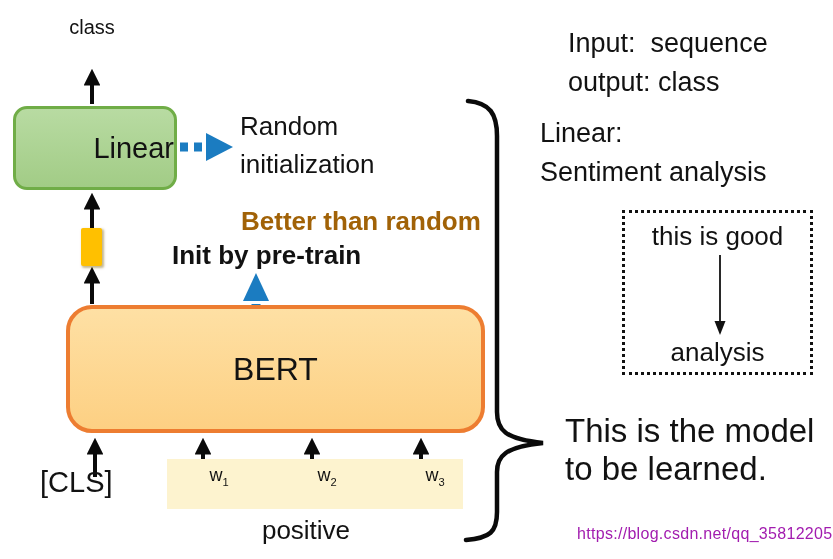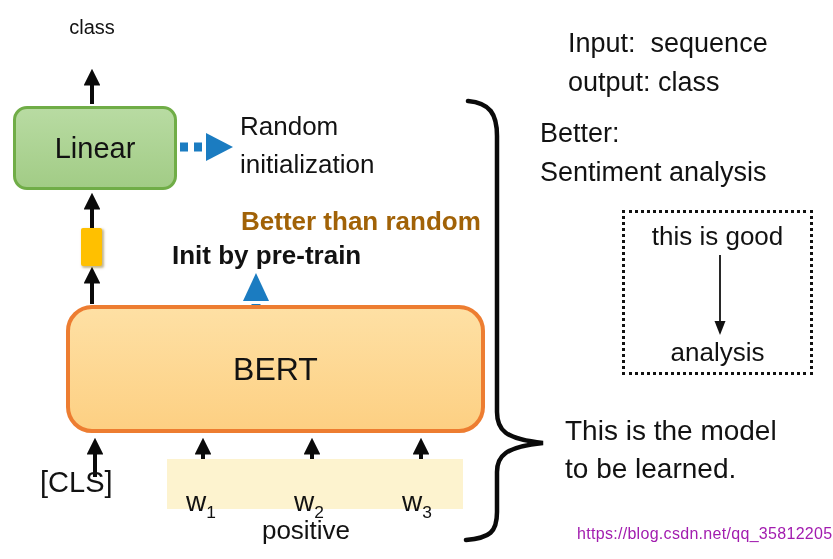--- a/index.html
+++ b/index.html
@@ -9,55 +9,55 @@
   }
   .abs { position:absolute; }
   .ctr { transform:translateX(-50%); }
   .overlay { position:absolute; left:0; top:0; width:833px; height:559px; pointer-events:none; }
 
   .class-label { left:92px; top:16px; font-size:20px; }
   .linear-box {
     left:13px; top:106px; width:164px; height:84px; box-sizing:border-box;
     border:3px solid #70ad47; border-radius:14px;
     background:linear-gradient(180deg,#b8dba2 0%,#a2cc86 100%);
-    display:flex; align-items:center; justify-content:center; font-size:29px;
+    display:flex; align-items:center; justify-content:flex-end; font-size:29px;
   }
   .gold-connector {
     left:81px; top:228px; width:21px; height:38px; background:#ffc000;
     border-radius:2px; box-shadow:1.5px 1.5px 2.5px rgba(120,90,0,.45);
   }
   .bert-box {
     left:66px; top:305px; width:419px; height:128px; box-sizing:border-box;
     border:4px solid #ed7d31; border-radius:26px;
     background:linear-gradient(180deg,#fee0a4 0%,#fdd083 100%);
     display:flex; align-items:center; justify-content:center; font-size:32px;
   }
   .random-init { left:240px; top:107px; width:186px; font-size:26px; line-height:38px; }
   .better-note { left:208px; top:206px; font-size:26px; font-weight:bold; color:#a16207; white-space:nowrap;margin-left:33px; }
   .init-note { left:172px; top:240px; font-size:26px; font-weight:bold; white-space:nowrap; }
 
   .cls-label { left:40px; top:466px; font-size:29px; }
   .sentence-strip { left:167px; top:459px; width:296px; height:50px; background:#fdf3cf; }
-  .token { top:486px; font-size:28px; white-space:nowrap; }
+  .token { top:465px; font-size:18px; white-space:nowrap;margin-left:18px; }
   .token sub { font-size:0.62em; }
   .sentence-label { left:306px; top:515px; font-size:26px; }
 
   .prewrap { white-space:pre-wrap; }
   .io-note { left:568px; top:24px; font-size:27px; line-height:39px; }
   .example-note { left:540px; top:114px; font-size:27px; line-height:39px; }
 
   .dotted-box {
     left:622px; top:210px; width:191px; height:165px; box-sizing:border-box;
     border:3px dotted #111;
   }
   .box-input { left:50%; top:8px; font-size:26px; white-space:nowrap; }
   .box-output { left:50%; top:124px; font-size:26px; white-space:nowrap; }
   .box-arrow { position:absolute; left:0; top:0; }
 
-  .model-note { left:565px; top:412px; font-size:28px; line-height:38px; }
+  .model-note { left:565px; top:412px; font-size:33px; line-height:38px; }
   .watermark { left:577px; top:525px; font-size:16px; color:#a21caf; letter-spacing:.3px; white-space:nowrap; }
 </style>
 </head>
 <body>
 
 <div class="stage">
 
   <svg class="overlay" viewBox="0 0 833 559">
     <defs>
       <marker id="ah" viewBox="0 0 10 10" refX="7.5" refY="5" markerWidth="4.2" markerHeight="4.2" orient="auto-start-reverse">
@@ -103,21 +103,21 @@
   <div class="abs sentence-strip"></div>
 
   <div class="abs ctr token" style="left:201px"><span>w</span><sub>1</sub></div>
   <div class="abs ctr token" style="left:309px"><span>w</span><sub>2</sub></div>
   <div class="abs ctr token" style="left:417px"><span>w</span><sub>3</sub></div>
 
   <div class="abs ctr sentence-label">positive</div>
 
   <div class="abs prewrap io-note">Input:  sequence
 output: class</div>
-  <div class="abs prewrap example-note">Better:
+  <div class="abs prewrap example-note">Linear:
 Sentiment analysis</div>
 
   <div class="abs dotted-box">
     <svg class="box-arrow" width="191" height="165" viewBox="0 0 191 165">
       <line x1="95" y1="42" x2="95" y2="110" stroke="#111" stroke-width="1.8"></line>
       <polygon points="89.5,108 95,122 100.5,108" fill="#111"></polygon>
     </svg>
     <div class="abs ctr box-input">this is good</div>
     <div class="abs ctr box-output">analysis</div>
   </div>

